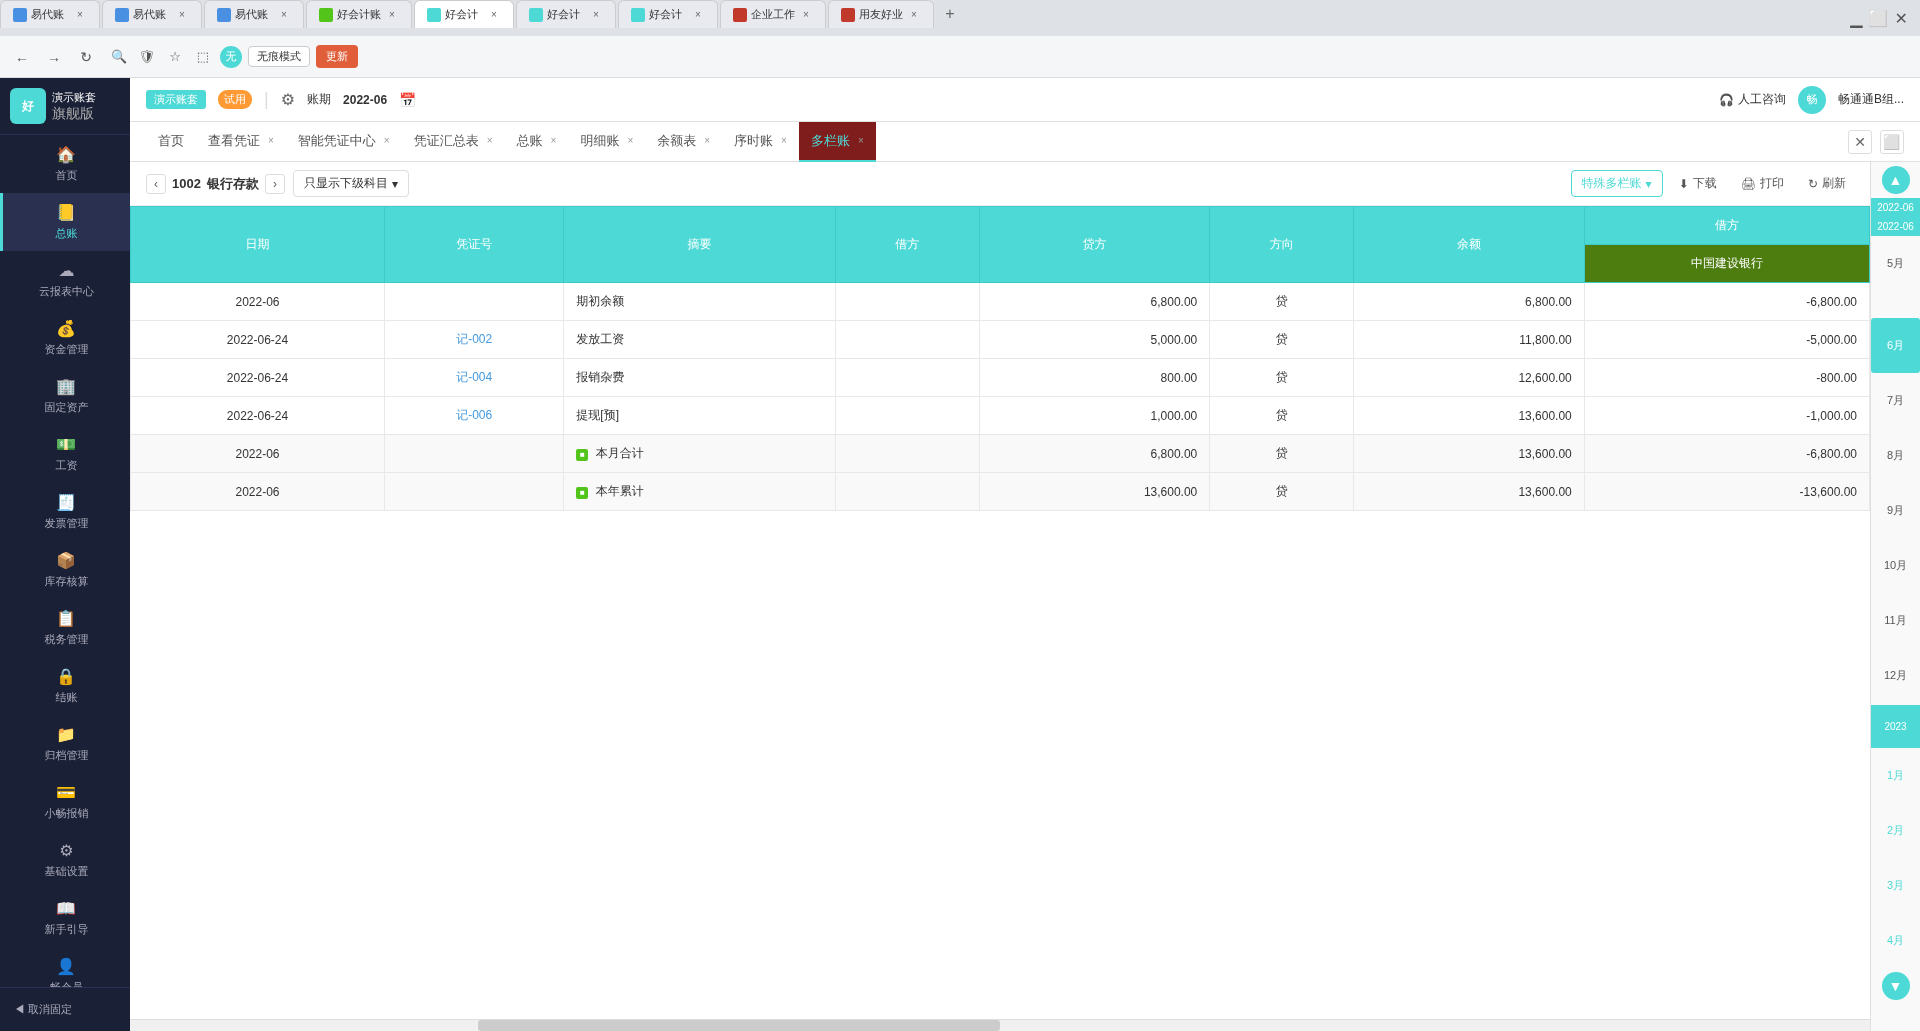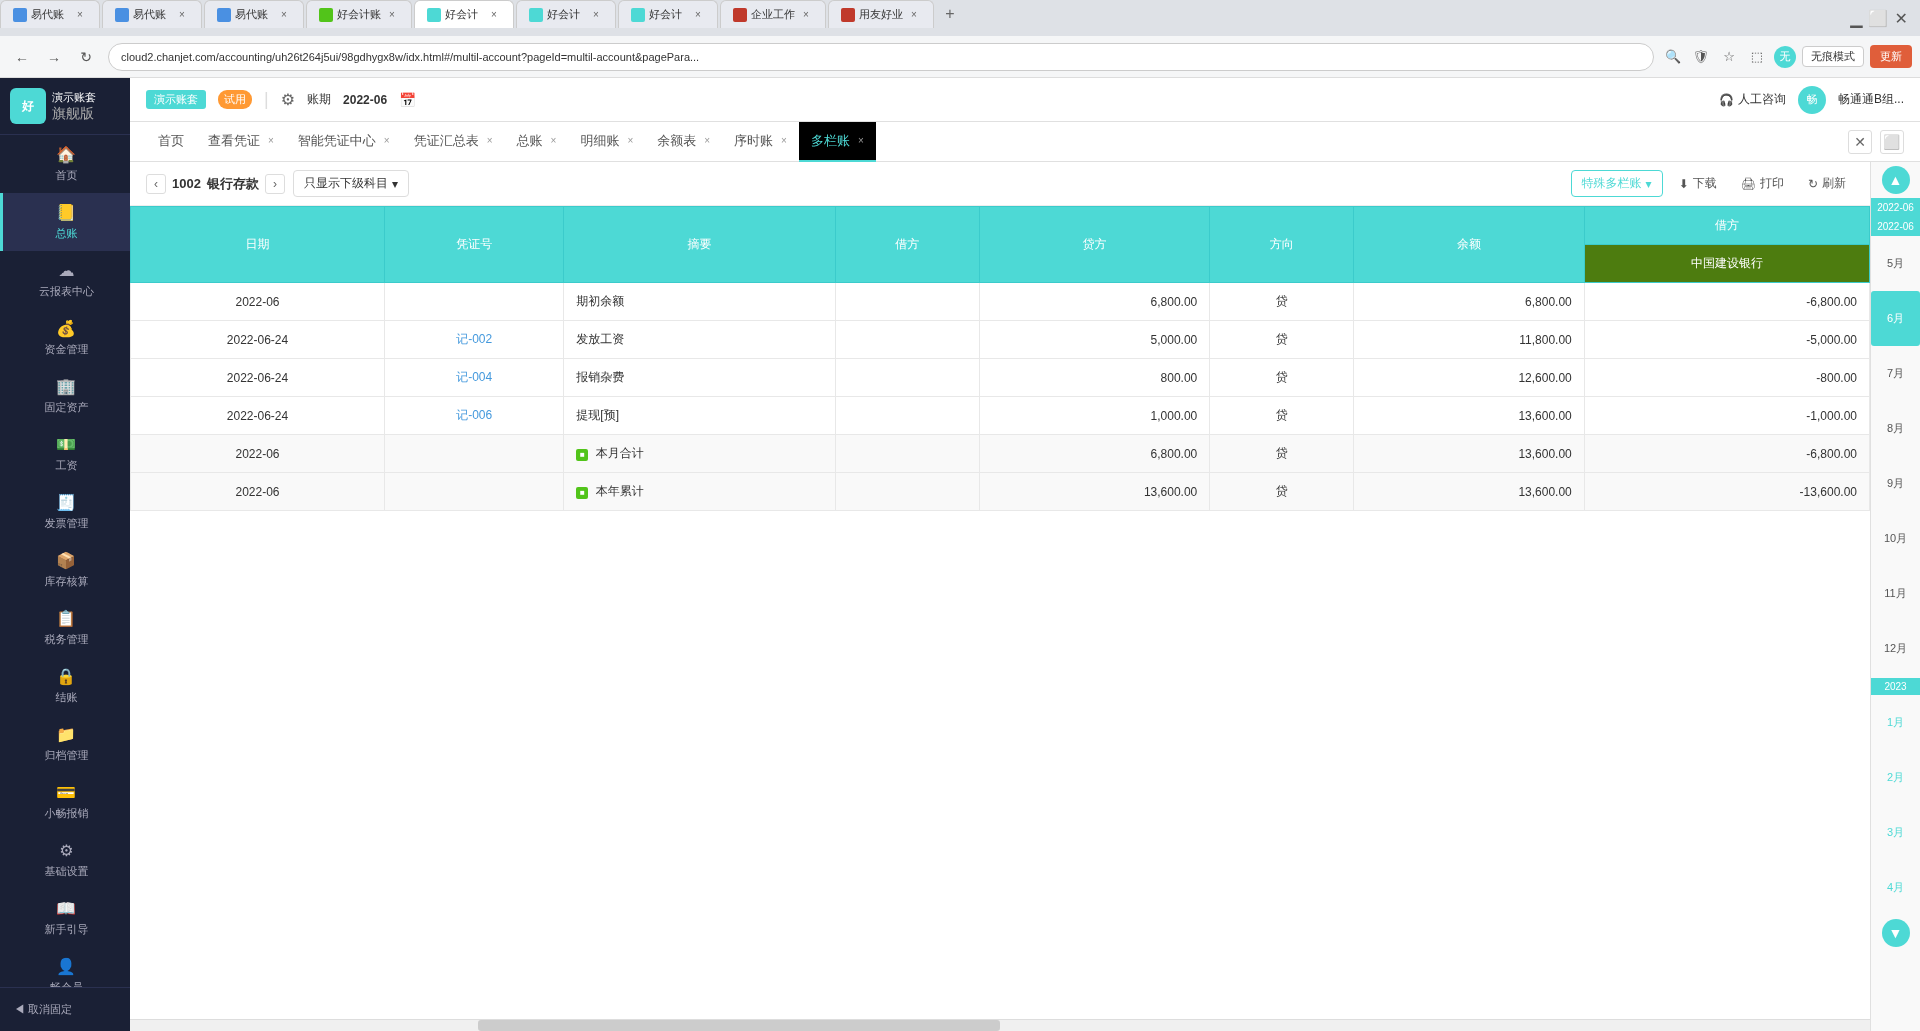--- a/index.html
+++ b/index.html
@@ -48,21 +48,21 @@
     .settings-icon { color: #666; font-size: 16px; cursor: pointer; }
     .calendar-icon { color: #666; font-size: 14px; cursor: pointer; }
     .header-right { margin-left: auto; display: flex; align-items: center; gap: 12px; }
     .consult-btn { display: flex; align-items: center; gap: 4px; font-size: 12px; color: #333; cursor: pointer; }
     .user-avatar { width: 28px; height: 28px; border-radius: 50%; background: #4dd9d5; display: flex; align-items: center; justify-content: center; color: white; font-size: 11px; }
     .user-name { font-size: 12px; color: #333; }
 
     
     .tab-nav { background: white; display: flex; align-items: center; border-bottom: 1px solid #e0e0e0; padding: 0 16px; height: 40px; flex-shrink: 0; gap: 0; }
     .page-tab { padding: 0 12px; height: 40px; display: flex; align-items: center; gap: 4px; font-size: 13px; color: #555; cursor: pointer; border-bottom: 2px solid transparent; white-space: nowrap; }
-    .page-tab.active { color: #4dd9d5; border-bottom-color: #4dd9d5; background: #000000; }
+    .page-tab.active { color: #4dd9d5; border-bottom-color: #4dd9d5; background: #7f1d1d; }
     .page-tab .tab-close { font-size: 10px; color: #999; margin-left: 4px; }
     .tab-nav-right { margin-left: auto; display: flex; align-items: center; gap: 8px; }
     .tab-nav-btn { width: 24px; height: 24px; display: flex; align-items: center; justify-content: center; color: #666; font-size: 14px; cursor: pointer; border: 1px solid #ddd; border-radius: 3px; }
 
     
     .content-area { flex: 1; display: flex; overflow: hidden; background: white; }
     .ledger-main { flex: 1; display: flex; flex-direction: column; overflow: hidden; }
 
     
     .ledger-toolbar { display: flex; align-items: center; padding: 8px 16px; gap: 8px; background: white; border-bottom: 1px solid #eee; flex-shrink: 0; }
@@ -83,23 +83,23 @@
     tbody td { padding: 10px 12px; font-size: 12px; color: #333; border: 1px solid #e8e8e8; text-align: center; }
     tbody td.text-left { text-align: left; }
     tbody td.text-right { text-align: right; }
     .voucher-link { color: #4499dd; text-decoration: none; cursor: pointer; }
     .summary-row td { background: #f9f9f9; }
     .green-dot { width: 12px; height: 12px; background: #52c41a; border-radius: 2px; display: inline-flex; align-items: center; justify-content: center; color: white; font-size: 8px; margin-right: 4px; }
 
     
     .calendar-panel { width: 50px; background: #f9f9f9; border-left: 1px solid #e0e0e0; display: flex; flex-direction: column; align-items: center; overflow-y: auto; flex-shrink: 0; }
     .cal-header { background: #4dd9d5; color: white; font-size: 10px; padding: 4px 2px; text-align: center; width: 100%; }
-    .cal-year-badge { background: #4dd9d5; color: white; font-size: 10px; padding: 3px 4px; text-align: center; width: 100%; margin-top: 2px; }
+    .cal-year-badge { background: #4dd9d5; color: white; font-size: 10px; padding: 16px 4px; text-align: center; width: 100%; margin-top: 2px; }
     .cal-month { padding: 20px 4px; font-size: 11px; color: #555; cursor: pointer; text-align: center; width: 100%; }
-    .cal-month.active { background: #4dd9d5; color: white; border-radius: 3px; }
+    .cal-month.active { background: #4dd9d5; color: white; border-radius: 3px; margin-top: 27px; }
     .cal-nav { width: 28px; height: 28px; background: #4dd9d5; border-radius: 50%; display: flex; align-items: center; justify-content: center; color: white; font-size: 14px; cursor: pointer; margin: 4px auto; }
 
     
     .content-area::-webkit-scrollbar { width: 6px; height: 6px; }
     .content-area::-webkit-scrollbar-thumb { background: #ccc; border-radius: 3px; }
 
     
     .h-scroll { height: 12px; background: #f0f0f0; border-top: 1px solid #ddd; position: relative; }
     .h-scroll-thumb { position: absolute; left: 20%; width: 30%; height: 100%; background: #ccc; border-radius: 3px; cursor: pointer; }
   </style>
@@ -170,21 +170,20 @@
     <span style="cursor:pointer;">✕</span>
   </div>
 </div>
 
 <div class="address-bar-row">
   <div class="nav-btns">
     <div class="nav-btn">←</div>
     <div class="nav-btn">→</div>
     <div class="nav-btn">↻</div>
   </div>
-  <input class="address-input" type="text" value="cloud2.chanjet.com/accounting/uh26t264j5ui/98gdhygx8w/idx.html#/multil-account?pageId=multil-account&amp;pagePara..." style="">
   <div class="addr-icons">
     <div class="addr-icon">🔍</div>
     <div class="addr-icon">🛡</div>
     <div class="addr-icon">☆</div>
     <div class="addr-icon">⬚</div>
     <div class="addr-icon" style="background:#4dd9d5;border-radius:50%;color:white;font-size:11px;">无</div>
     <button class="no-trace-btn">无痕模式</button>
     <button class="update-btn">更新</button>
   </div>
 </div>

